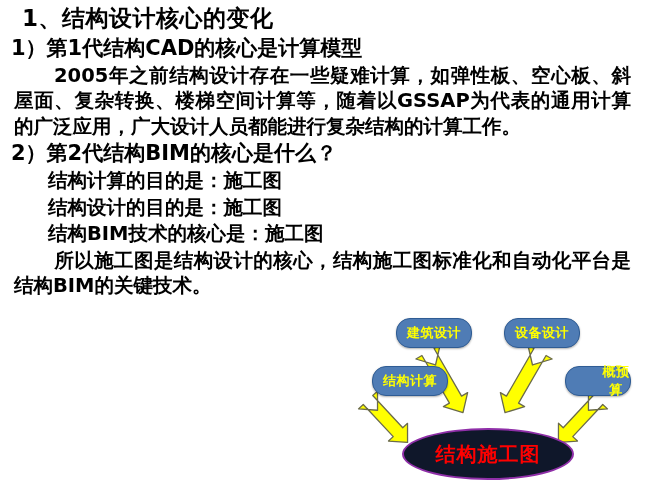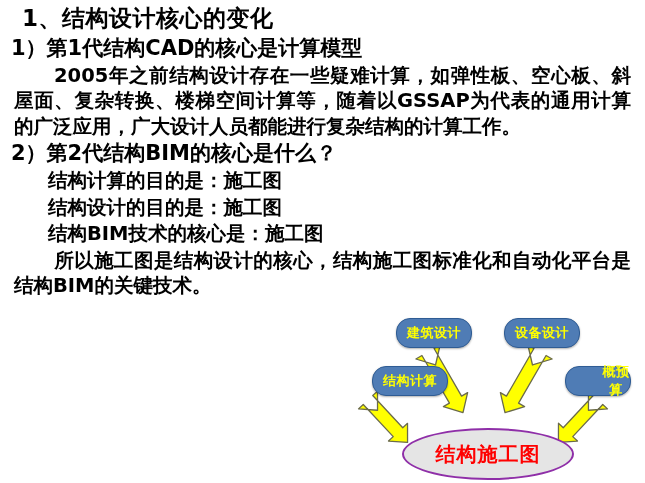--- a/index.html
+++ b/index.html
@@ -91,21 +91,21 @@
   #node-jiegou  { left: 10px;  top: 56px; width: 76px; height: 30px; margin-left: 42px; }
   #node-gaiyu   { left: 245px; top: 56px; width: 66px; height: 30px; padding-left: 36px; }
 
   .ellipse-node {
     position: absolute;
     left: 82px;
     top: 118px;
     width: 172px;
     height: 52px;
     box-sizing: border-box;
-    background: #e5e5e5;
+    background: #0f172a;
     border: 2.6px solid #8f2fa8;
     border-radius: 50%;
     display: flex;
     align-items: center;
     justify-content: center;
     color: #ff0000;
     font-size: 20px;
     font-weight: bold;
     letter-spacing: 1px;
   }

